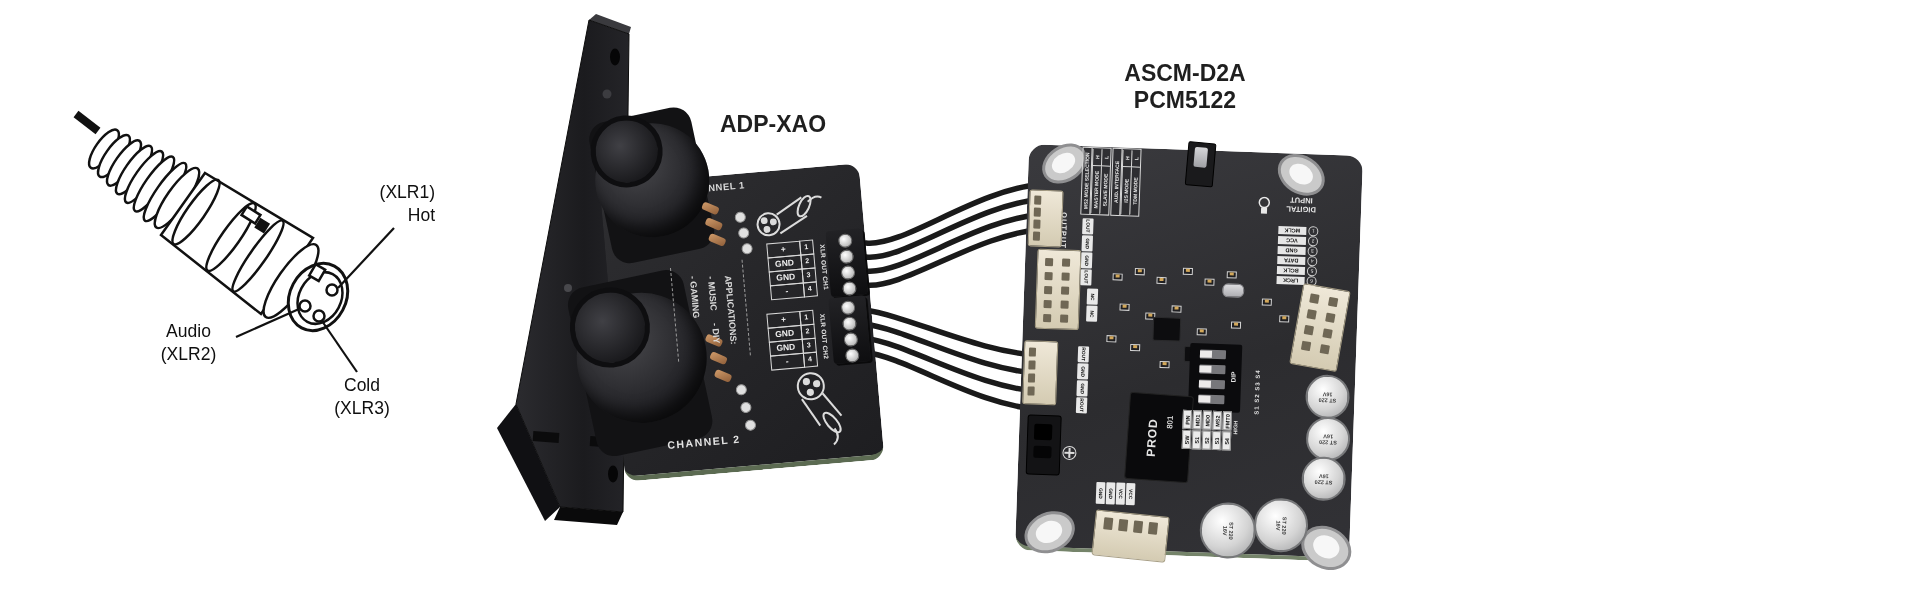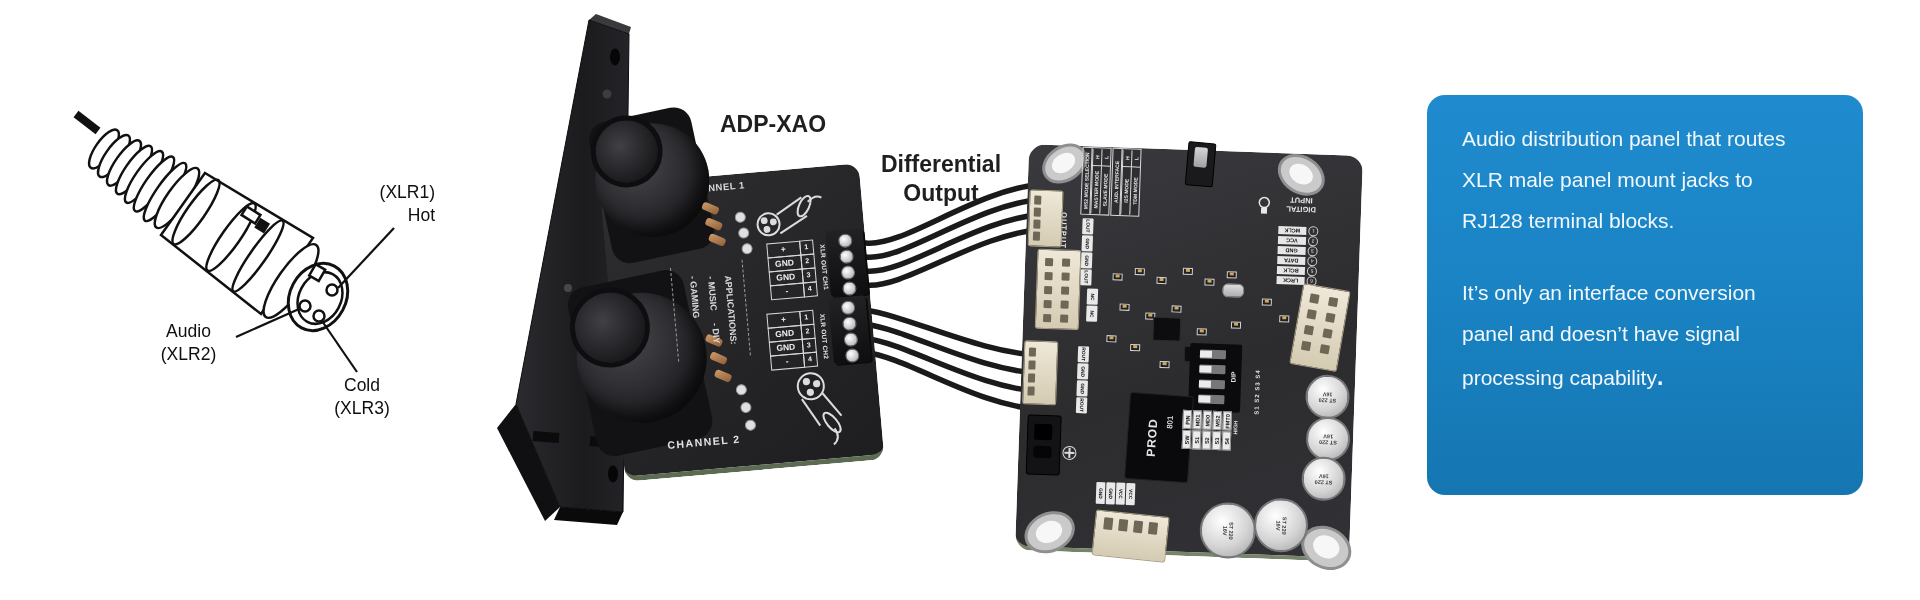--- a/index.html
+++ b/index.html
@@ -168,23 +168,23 @@
   <div class="xlr-label" style="left:141px;top:320px;width:95px;text-align:center">
     <div>Audio</div>
     <div>(XLR2)</div>
   </div>
   <div class="xlr-label" style="left:316px;top:374px;width:92px;text-align:center">
     <div>Cold</div>
     <div>(XLR3)</div>
   </div>
 
   <div class="big-label" style="left:698px;top:110px;width:150px">ADP-XAO</div>
-  <div class="big-label" style="left:861px;top:150px;width:160px">
-    <div>Differential</div>
-    <div>Output</div>
+  <div class="big-label" style="left:1085px;top:60px;width:200px;line-height:1.18">
+    <div>ASCM-D2A</div>
+    <div>PCM5122</div>
   </div>
 
   <div class="panel-pcb">
 
     <div class="silk" style="left:86px;top:6px;font-size:9.5px;letter-spacing:.5px;color:#d8d8d8">CHANNEL 1</div>
 
     <div class="jack" style="left:-6px;top:-76px;width:124px;height:156px">
       <div class="flange" style="left:6px;top:8px;width:104px;height:144px"></div>
       <div class="body" style="left:2px;top:18px;width:114px;height:114px"></div>
       <div class="nose" style="left:0px;top:8px;width:62px;height:62px"></div>
@@ -522,20 +522,14 @@
     <div class="pinbox" style="left:99px;top:335px;width:9px;height:22px">VCC</div>
     <div class="pinbox" style="left:109px;top:335px;width:9px;height:22px">VCC</div>
     <div class="jst" style="left:78px;top:365px;width:72px;height:44px;transform:rotate(4deg)">
       <div class="jslot" style="left:8px;top:6px;width:9px;height:12px"></div>
       <div class="jslot" style="left:23px;top:6px;width:9px;height:12px"></div>
       <div class="jslot" style="left:38px;top:6px;width:9px;height:12px"></div>
       <div class="jslot" style="left:53px;top:6px;width:9px;height:12px"></div>
     </div>
   </div>
 
-  <div class="infobox">
-    <div class="inner">
-      <p>Audio distribution panel that routes XLR male panel mount jacks to RJ128 terminal blocks.</p>
-      <p><span>It’s only an interface conversion panel and doesn’t have signal processing capability</span><span class="bold-period">.</span></p>
-    </div>
-  </div>
 
 </div>
 
 </body></html>

